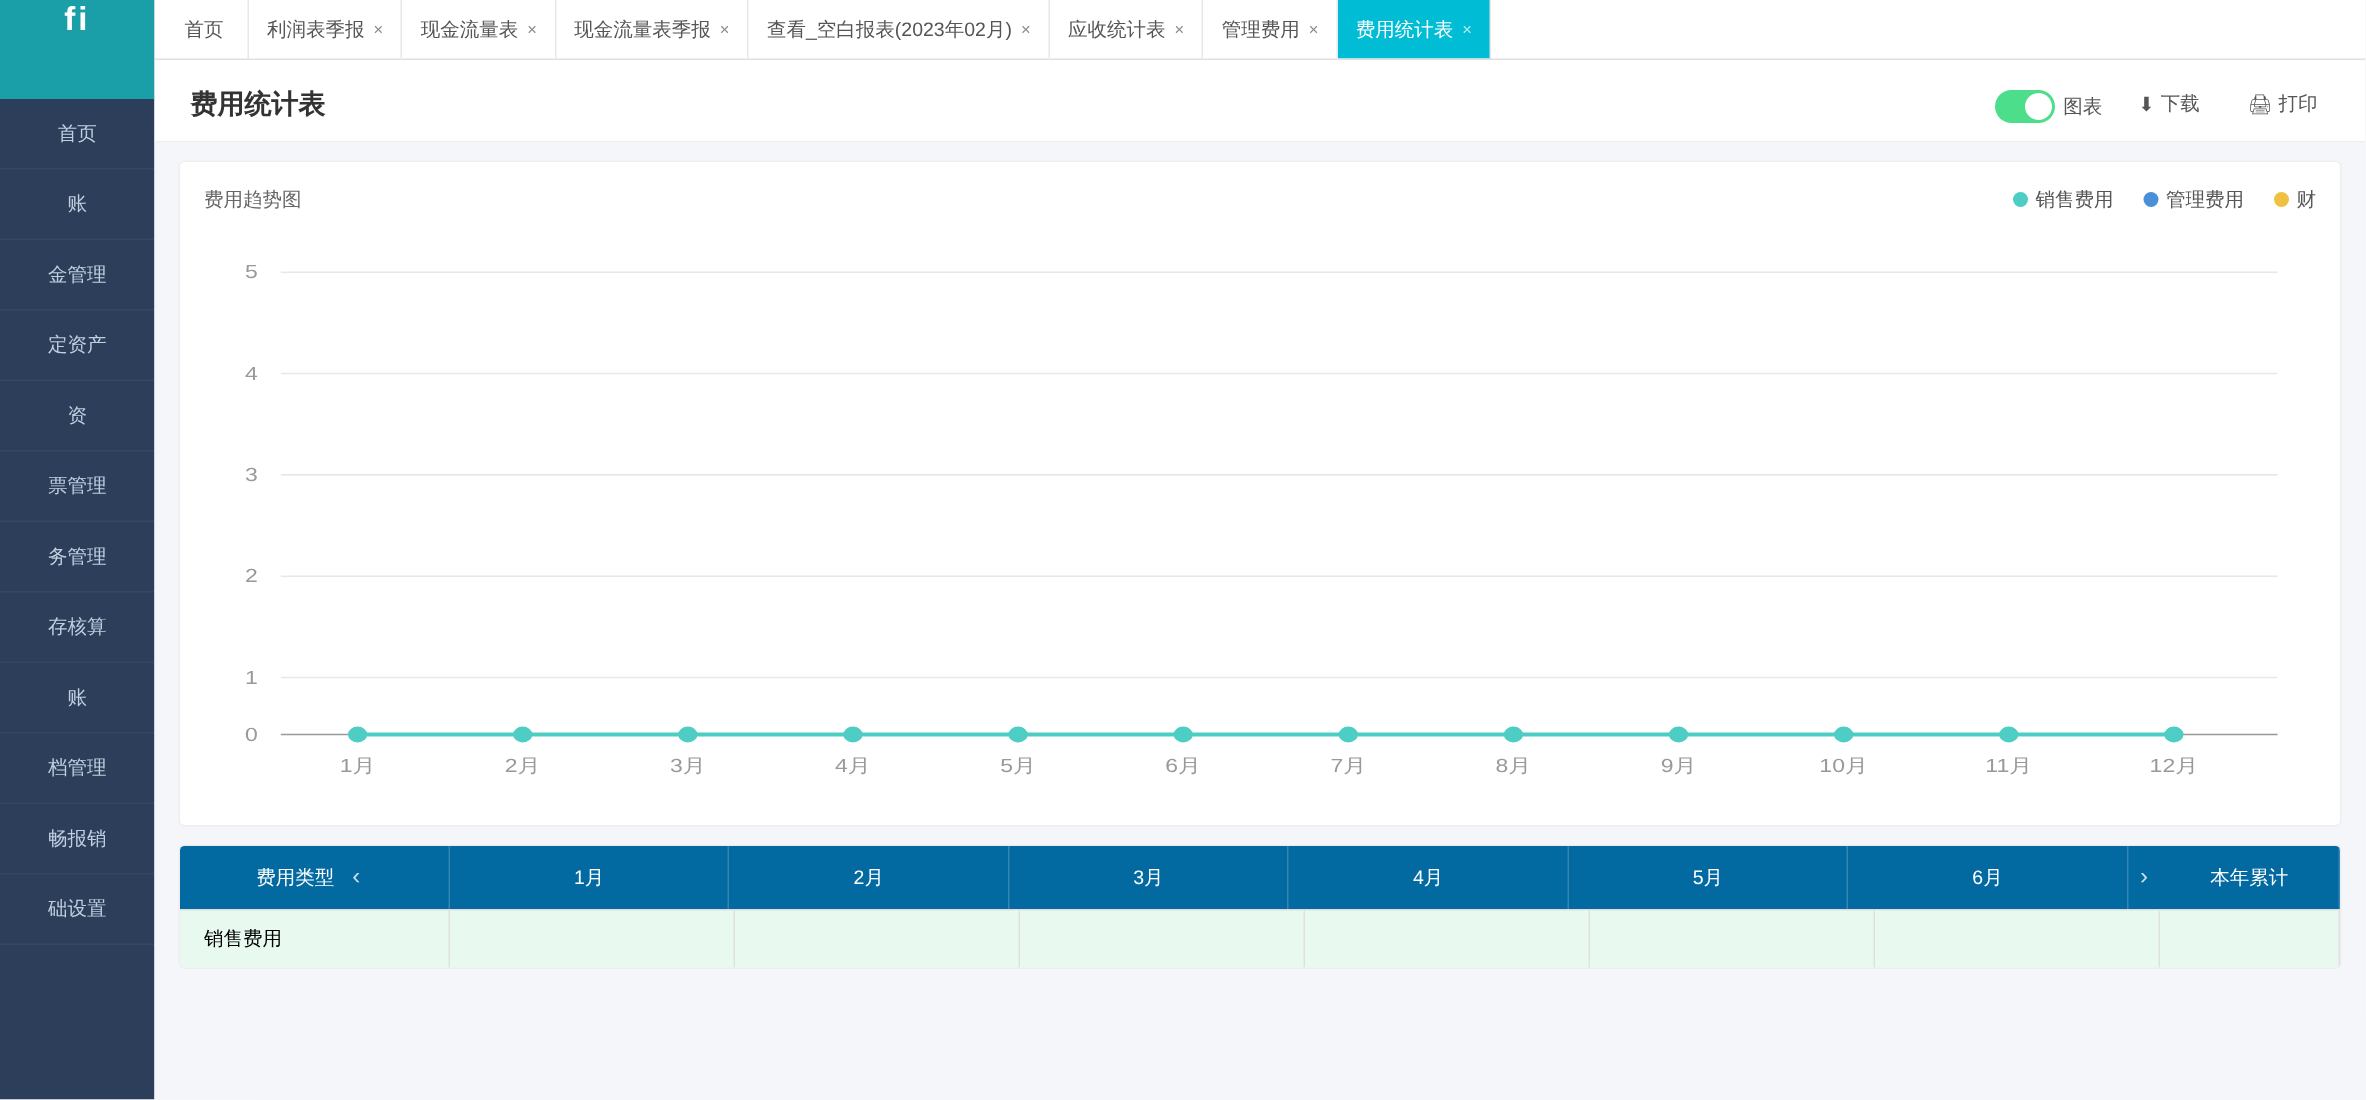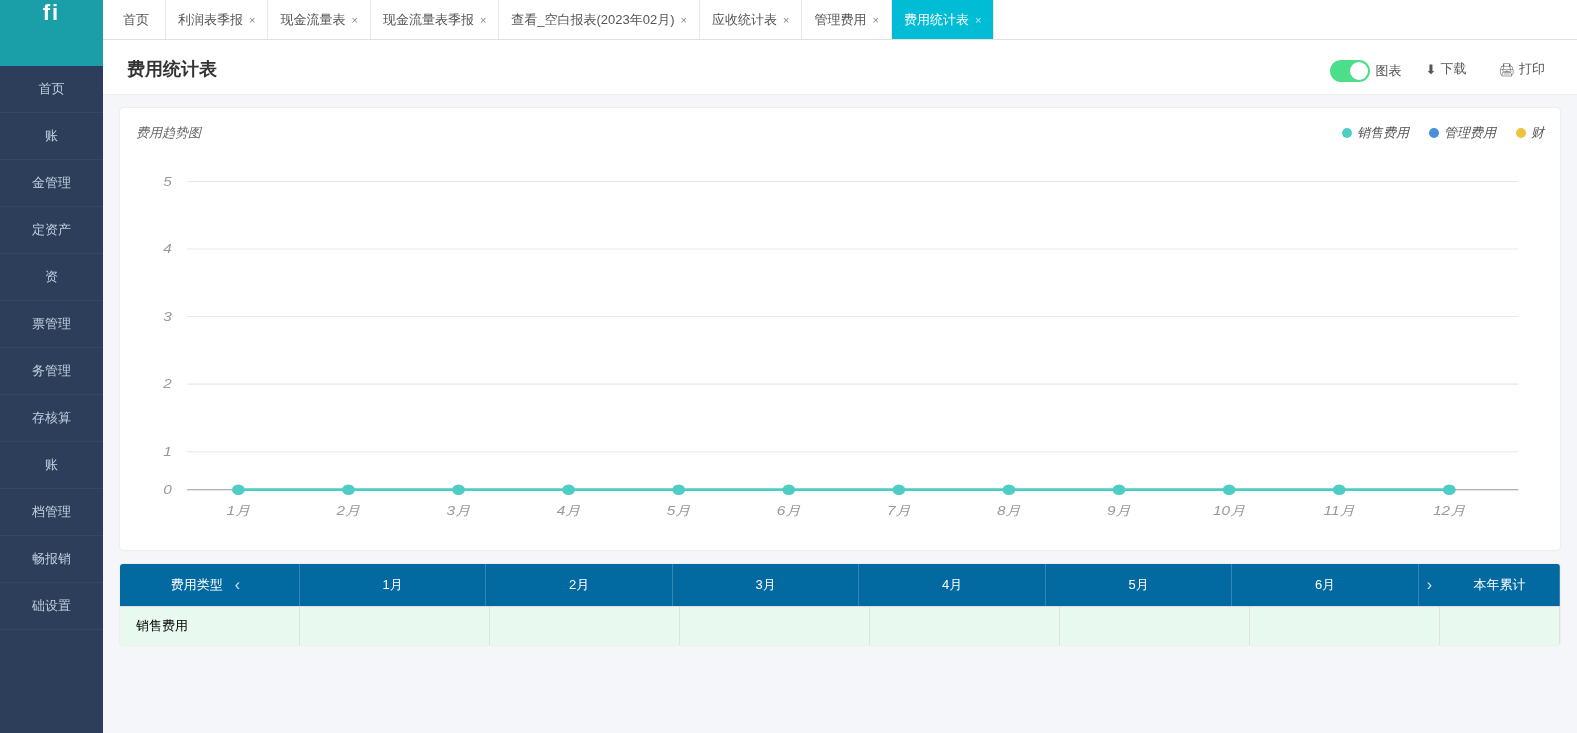--- a/index.html
+++ b/index.html
@@ -146,21 +146,20 @@
       padding: 4px 8px;
     }
 
     
     .chart-section {
       background: #fff;
       margin: 12px 16px;
       border: 1px solid #eee;
       border-radius: 4px;
       padding: 16px;
-      font-style: italic;
     }
     .chart-header {
       display: flex;
       justify-content: space-between;
       align-items: center;
       margin-bottom: 12px;
     }
     .chart-title {
       font-size: 13px;
       color: #666;

